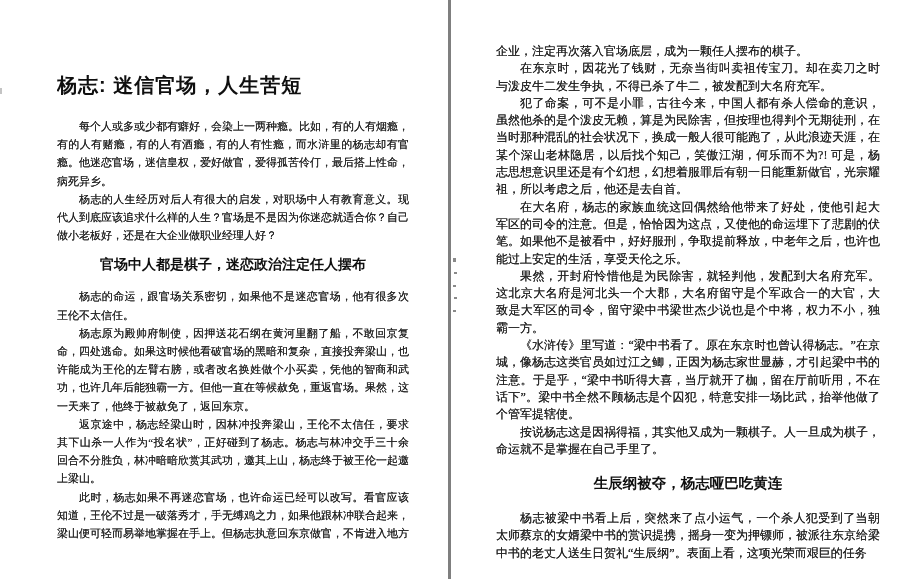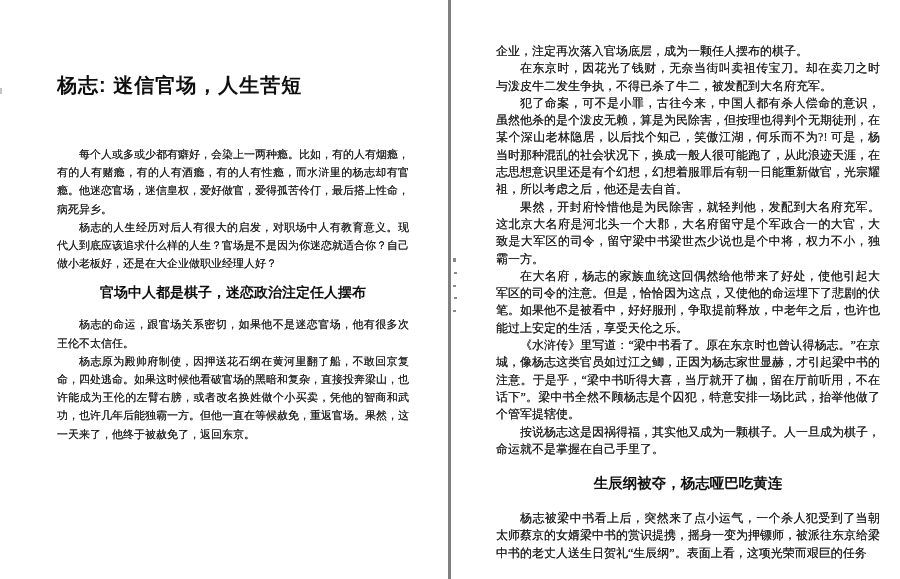--- a/index.html
+++ b/index.html
@@ -49,21 +49,21 @@
     width: 384px;
     height: 530px;
   }
   .doc-title {
     font-family: "Liberation Sans", "DejaVu Sans", sans-serif;
     font-size: 20px;
     font-weight: bold;
     color: #0f0f0f;
     letter-spacing: 1px;
     line-height: 24px;
-    margin: 0 0 48px 0;
+    margin: 0 0 20px 0;
     white-space: nowrap;
   }
   .h2 {
     font-family: Liberation Sans, sans-serif;
     font-weight: bold;
     color: #0f0f0f;
     text-align: center;
     line-height: 20px;
   }
   .page-l .h2 { font-size: 14px;   margin: 10px 0 13px 0; }
@@ -111,51 +111,62 @@
           <div class="line indent">杨志的命运，跟官场关系密切，如果他不是迷恋官场，他有很多次</div>
           <div class="line last">王伦不太信任。</div>
         </div>
         <div class="para">
           <div class="line indent">杨志原为殿帅府制使，因押送花石纲在黄河里翻了船，不敢回京复</div>
           <div class="line">命，四处逃命。如果这时候他看破官场的黑暗和复杂，直接投奔梁山，也</div>
           <div class="line">许能成为王伦的左臂右膀，或者改名换姓做个小买卖，凭他的智商和武</div>
           <div class="line">功，也许几年后能独霸一方。但他一直在等候赦免，重返官场。果然，这</div>
           <div class="line last">一天来了，他终于被赦免了，返回东京。</div>
         </div>
+        <div class="para">
+          <div class="line indent">返京途中，杨志经梁山时，因林冲投奔梁山，王伦不太信任，要求</div>
+          <div class="line">其下山杀一人作为“投名状”，正好碰到了杨志。杨志与林冲交手三十余</div>
+          <div class="line">回合不分胜负，林冲暗暗欣赏其武功，邀其上山，杨志终于被王伦一起邀</div>
+          <div class="line last">上梁山。</div>
+        </div>
+        <div class="para">
+          <div class="line indent">此时，杨志如果不再迷恋官场，也许命运已经可以改写。看官应该</div>
+          <div class="line">知道，王伦不过是一破落秀才，手无缚鸡之力，如果他跟林冲联合起来，</div>
+          <div class="line last">梁山便可轻而易举地掌握在手上。但杨志执意回东京做官，不肯进入地方</div>
+        </div>
       </div>
   </div>
 
   <div class="page page-r">
     <div id="right-blocks">
         <div class="para">
           <div class="line last">企业，注定再次落入官场底层，成为一颗任人摆布的棋子。</div>
         </div>
         <div class="para">
           <div class="line indent">在东京时，因花光了钱财，无奈当街叫卖祖传宝刀。却在卖刀之时</div>
           <div class="line last">与泼皮牛二发生争执，不得已杀了牛二，被发配到大名府充军。</div>
         </div>
         <div class="para">
           <div class="line indent">犯了命案，可不是小罪，古往今来，中国人都有杀人偿命的意识，</div>
           <div class="line">虽然他杀的是个泼皮无赖，算是为民除害，但按理也得判个无期徒刑，在</div>
+          <div class="line">当时那种混乱的社会状况下，换成一般人很可能跑了，从此浪迹天涯，在</div>
           <div class="line">某个深山老林隐居，以后找个知己，笑傲江湖，何乐而不为?! 可是，杨</div>
-          <div class="line">当时那种混乱的社会状况下，换成一般人很可能跑了，从此浪迹天涯，在</div>
           <div class="line">志思想意识里还是有个幻想，幻想着服罪后有朝一日能重新做官，光宗耀</div>
           <div class="line last">祖，所以考虑之后，他还是去自首。</div>
+        </div>
+        <div class="para">
+          <div class="line indent">在大名府，杨志的家族血统这回偶然给他带来了好处，使他引起大</div>
+          <div class="line">军区的司令的注意。但是，恰恰因为这点，又使他的命运埋下了悲剧的伏</div>
+          <div class="line">笔。如果他不是被看中，好好服刑，争取提前释放，中老年之后，也许也</div>
+          <div class="line last">能过上安定的生活，享受天伦之乐。</div>
         </div>
         <div class="para">
           <div class="line indent">果然，开封府怜惜他是为民除害，就轻判他，发配到大名府充军。</div>
           <div class="line">这北京大名府是河北头一个大郡，大名府留守是个军政合一的大官，大</div>
           <div class="line">致是大军区的司令，留守梁中书梁世杰少说也是个中将，权力不小，独</div>
           <div class="line last">霸一方。</div>
-        </div>
-        <div class="para">
-          <div class="line indent">在大名府，杨志的家族血统这回偶然给他带来了好处，使他引起大</div>
-          <div class="line">军区的司令的注意。但是，恰恰因为这点，又使他的命运埋下了悲剧的伏</div>
-          <div class="line">笔。如果他不是被看中，好好服刑，争取提前释放，中老年之后，也许也</div>
-          <div class="line last">能过上安定的生活，享受天伦之乐。</div>
         </div>
         <div class="para">
           <div class="line indent">《水浒传》里写道：“梁中书看了。原在东京时也曾认得杨志。”在京</div>
           <div class="line">城，像杨志这类官员如过江之鲫，正因为杨志家世显赫，才引起梁中书的</div>
           <div class="line">注意。于是乎，“梁中书听得大喜，当厅就开了枷，留在厅前听用，不在</div>
           <div class="line">话下”。梁中书全然不顾杨志是个囚犯，特意安排一场比武，抬举他做了</div>
           <div class="line last">个管军提辖使。</div>
         </div>
         <div class="para">
           <div class="line indent">按说杨志这是因祸得福，其实他又成为一颗棋子。人一旦成为棋子，</div>

